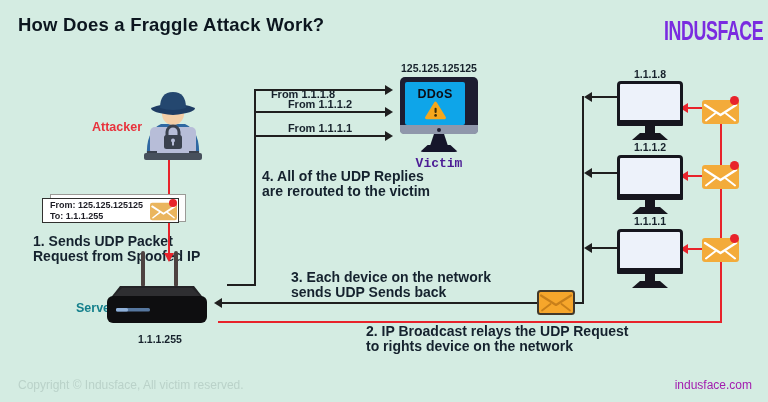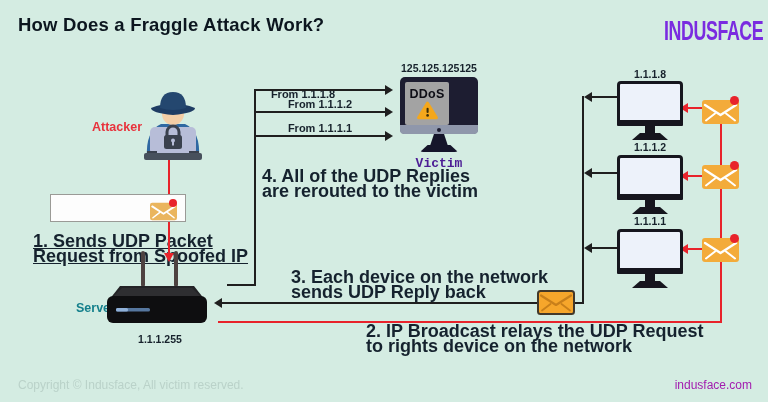--- a/index.html
+++ b/index.html
@@ -2,21 +2,21 @@
 <html><head>
 <meta charset="utf-8">
 <style>
   html,body{margin:0;padding:0;}
   body{font-family:"Liberation Sans",sans-serif;background:#9fb9af;}
   .canvas{position:relative;width:768px;height:402px;background:#d4ece2;overflow:hidden;}
   .abs{position:absolute;}
 
   
   .title{left:18px;top:14px;font-size:18.5px;font-weight:800;color:#0c161f;letter-spacing:.2px;}
-  .step{font-size:18px;font-weight:700;color:#15222e;line-height:15px;white-space:nowrap;}
+  .step{font-size:14px;font-weight:700;color:#15222e;line-height:15px;white-space:nowrap;}
   .from-label{width:130px;text-align:center;font-size:11px;font-weight:600;color:#17222c;white-space:nowrap;}
   .ip-label{font-size:10.5px;font-weight:600;color:#17222c;text-align:center;white-space:nowrap;}
   .attacker-label{left:92px;top:120px;font-size:12.5px;font-weight:800;color:#e8323c;}
   .server-label{left:76px;top:301px;font-size:12.5px;font-weight:800;color:#15808c;}
   .victim-label{left:396px;top:156px;width:86px;text-align:center;font-size:13px;font-weight:800;color:#4c1d95;font-family:Liberation Mono, monospace;}
   .footer-left{left:18px;top:378px;font-size:12px;font-weight:500;color:#bad2c9;}
   .footer-right{right:16px;top:378px;font-size:12px;font-weight:500;color:#a21caf;}
 
   
   .logo{left:636px;top:15px;width:112px;height:30px;margin-left:28px;}
@@ -38,21 +38,21 @@
   .dot{position:absolute;background:#e8232b;border-radius:50%;z-index:4;}
 
   
   .pkt-back{left:50px;top:194px;width:134px;height:26px;background:#fdfdfd;border:1px solid #9a9a96;z-index:2;}
   .pkt-front{left:42px;top:198px;width:137px;height:25px;background:#ffffff;border:1.5px solid #30302e;z-index:2;
              display:flex;flex-direction:column;justify-content:center;padding-left:7px;box-sizing:border-box;}
   .pkt-line{font-size:9px;font-weight:700;color:#1c1c24;line-height:11px;white-space:nowrap;}
 
   
   .vm-frame{left:0;top:0;width:78px;height:57px;background:#1d1d31;border-radius:5px;}
-  .vm-screen{left:5px;top:5px;width:44px;height:43px;background:#a3a3a3;border-radius:2px;display:flex;flex-direction:column;align-items:center;justify-content:center;}
+  .vm-screen{left:5px;top:5px;width:60px;height:43px;background:#0ea5e9;border-radius:2px;display:flex;flex-direction:column;align-items:center;justify-content:center;}
   .vm-alert{font-size:12.5px;font-weight:800;color:#0d0d15;letter-spacing:.3px;line-height:13px;}
   .vm-bezel{left:0;top:48px;width:78px;height:9px;background:#8f97ab;border-radius:0 0 4px 4px;}
   .vm-dot{left:37px;top:51px;width:4px;height:4px;background:#1d1d31;border-radius:50%;}
   .vm-neck{left:30px;top:57px;width:18px;height:12px;background:#15152a;clip-path:polygon(22% 0,78% 0,100% 100%,0 100%);}
   .vm-base{left:20px;top:68px;width:38px;height:7px;background:#15152a;border-radius:3px;clip-path:polygon(0 100%,100% 100%,80% 0,20% 0);}
 </style>
 </head>
 <body>
 
 <div class="canvas">
@@ -108,30 +108,34 @@
       <circle cx="36" cy="53.5" r="2" fill="#b7bdd8"></circle>
       <rect x="35" y="54.5" width="2" height="4" fill="#b7bdd8"></rect>
       <rect x="10" y="64" width="10" height="4" fill="#3a414e"></rect>
       <rect x="52" y="64" width="10" height="4" fill="#3a414e"></rect>
       <rect x="7" y="66" width="58" height="7" rx="2" fill="#47505c"></rect>
     </svg>
   </div>
   <div class="abs attacker-label">Attacker</div>
 
   <div class="abs pkt-back"></div>
+  <div class="abs pkt-front">
+    <div class="pkt-line">From: 125.125.125125</div>
+    <div class="pkt-line">To: 1.1.1.255</div>
+  </div>
   <div class="abs env" style="left:150px;top:202px;">
     <svg width="27" height="19" viewBox="0 0 37 24">
       <rect width="37" height="24" rx="3" fill="#eab55e"></rect>
       <path d="M3 5 L18.5 15 L34 5" fill="none" stroke="#fff" stroke-width="2.6" stroke-linecap="round" stroke-linejoin="round"></path>
       <path d="M4 20.5 L13 13.5 M33 20.5 L24 13.5" stroke="#fff" stroke-width="2" stroke-linecap="round"></path>
     </svg>
   </div>
   <div class="dot" style="left:169px;top:199px;width:8px;height:8px;"></div>
 
-  <div class="abs step" style="left:33px;top:234px;text-decoration:underline;">
+  <div class="abs step" style="left:33px;top:234px;">
     <div>1. Sends UDP Packet</div>
     <div>Request from Spoofed IP</div>
   </div>
 
   <div class="abs icon" style="left:104px;top:250px;width:106px;height:82px;">
     <svg width="106" height="82" viewBox="0 0 106 82">
       <rect x="37" y="1" width="4" height="36" rx="2" fill="#4d4240"></rect>
       <rect x="70" y="1" width="4" height="36" rx="2" fill="#4d4240"></rect>
       <polygon points="16,36 90,36 101,50 5,50" fill="#232326"></polygon>
       <polygon points="18,38 88,38 97,47 9,47" fill="#2e2e31"></polygon>
@@ -165,21 +169,21 @@
     </div>
     <div class="abs vm-bezel"></div>
     <div class="abs vm-dot"></div>
     <div class="abs vm-neck"></div>
     <div class="abs vm-base"></div>
   </div>
   <div class="abs victim-label">Victim</div>
 
   <div class="abs step" style="left:291px;top:270px;">
     <div>3. Each device on the network</div>
-    <div>sends UDP Reply back</div>
+    <div>sends UDP Sends back</div>
   </div>
 
   <div class="abs step" style="left:366px;top:324px;">
     <div>2. IP Broadcast relays the UDP Request</div>
     <div>to rights device on the network</div>
   </div>
 
   <div class="abs ip-label" style="left:617px;top:68px;width:66px;">1.1.1.8</div>
   <div class="abs icon" style="left:617px;top:81px;">
     <svg width="66" height="61" viewBox="0 0 66 61">

